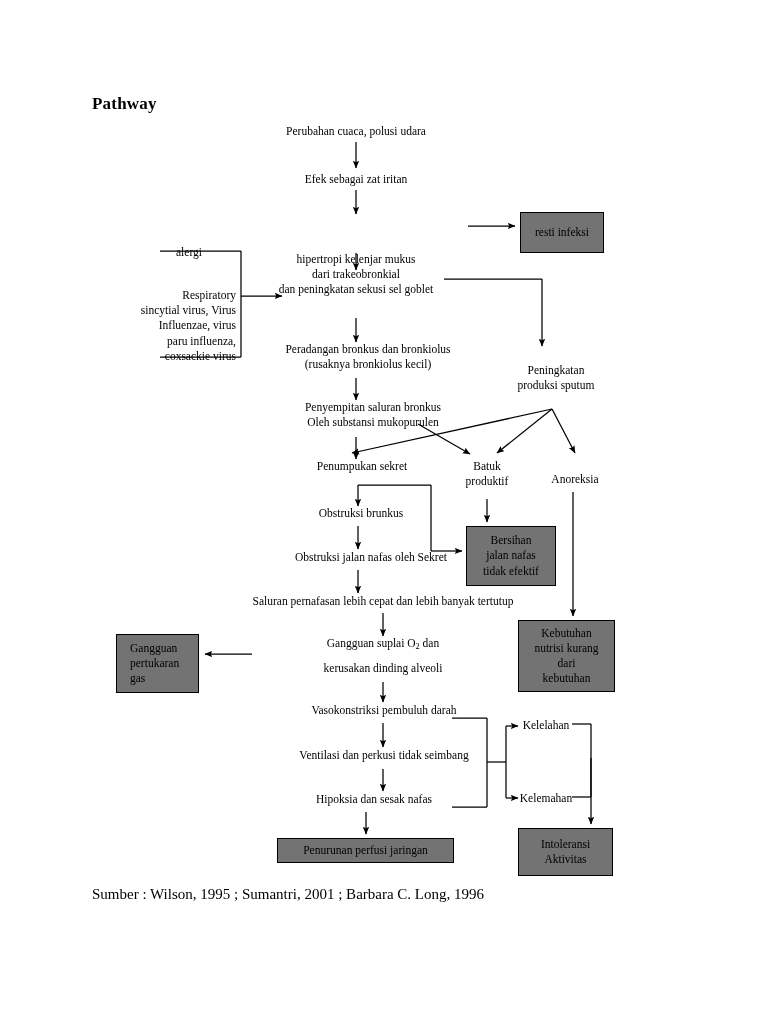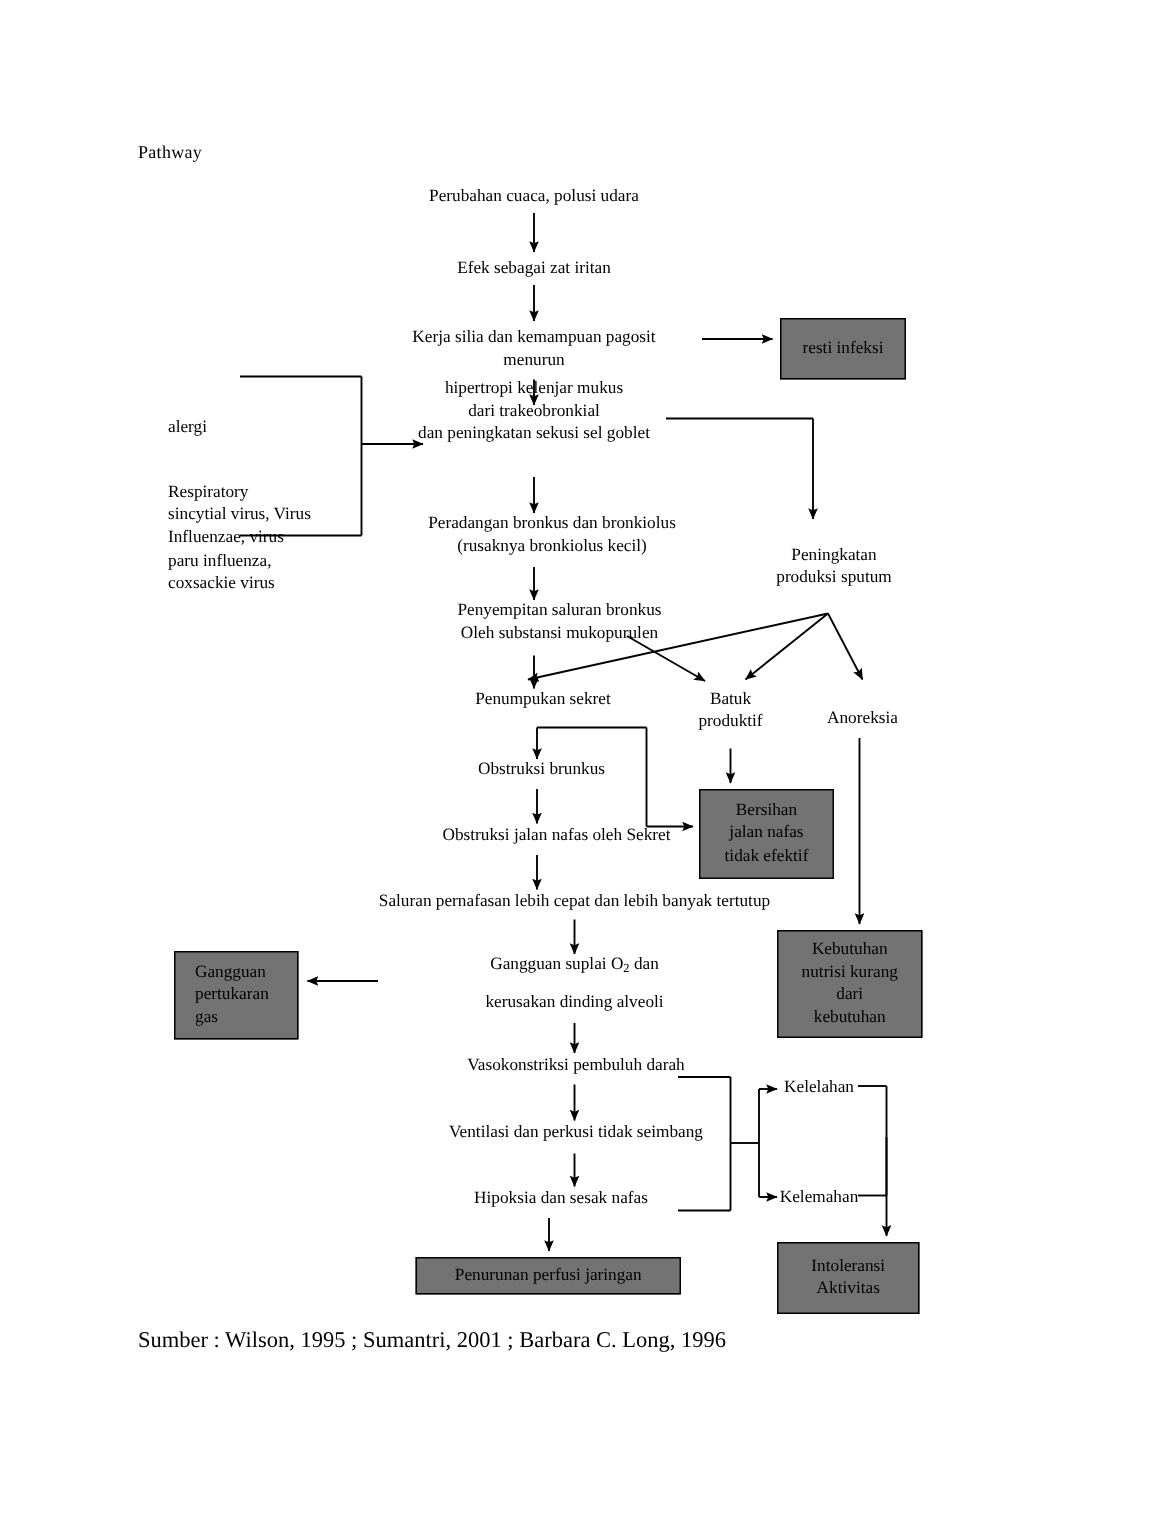--- a/index.html
+++ b/index.html
@@ -29,22 +29,21 @@
   }
   .node {
     position: absolute;
     font-size: 11.5px;
     line-height: 1.32;
     text-align: center;
     white-space: pre-line;
     color: #000;
   }
   .node.left {
-    text-align: left;
-    margin-top: 33px;
+    text-align: right;
   }
   .boxed {
     position: absolute;
     border: 1px solid #000000;
     box-sizing: border-box;
     font-size: 11.5px;
     line-height: 1.32;
     display: flex;
     align-items: center;
     justify-content: center;
@@ -53,22 +52,22 @@
     background: #737373;
     color: #000;
   }
   .boxed.align-left {
     justify-content: flex-start;
     text-align: left;
     padding-left: 13px;
   }
   #page-title {
     position: absolute;
-    font-weight: normal;
-    font-size: 12px;
+    font-weight: bold;
+    font-size: 17px;
     letter-spacing: .2px;
   }
   #source-note {
     position: absolute;
     font-size: 15px;
   }
   sub {
     font-size: 0.72em;
     vertical-align: -0.22em;
   }
@@ -149,22 +148,20 @@
       <line x1="591" y1="724" x2="591" y2="797"></line>
       <line x1="572" y1="797" x2="591" y2="797"></line>
       <line x1="591" y1="758" x2="591" y2="824" marker-end="url(#ah)"></line>
     </g>
   </svg>
 
   <div class="node" style="left:256px; top:124px; width:200px;">Perubahan cuaca, polusi udara</div>
 
   <div class="node" style="left:276px; top:172px; width:160px;">Efek sebagai zat iritan</div>
 
-  <div class="node" style="left:244px; top:218px; width:224px;">Kerja silia dan kemampuan pagosit
-menurun</div>
 
   <div class="boxed" style="left:520px; top:212px; width:84px; height:41px;">resti infeksi</div>
 
   <div class="node left" style="left:112px; top:245px; width:90px;">alergi</div>
 
   <div class="node left" style="left:112px; top:288px; width:124px;">Respiratory
 sincytial virus, Virus
 Influenzae, virus
 paru influenza,
 coxsackie virus</div>

